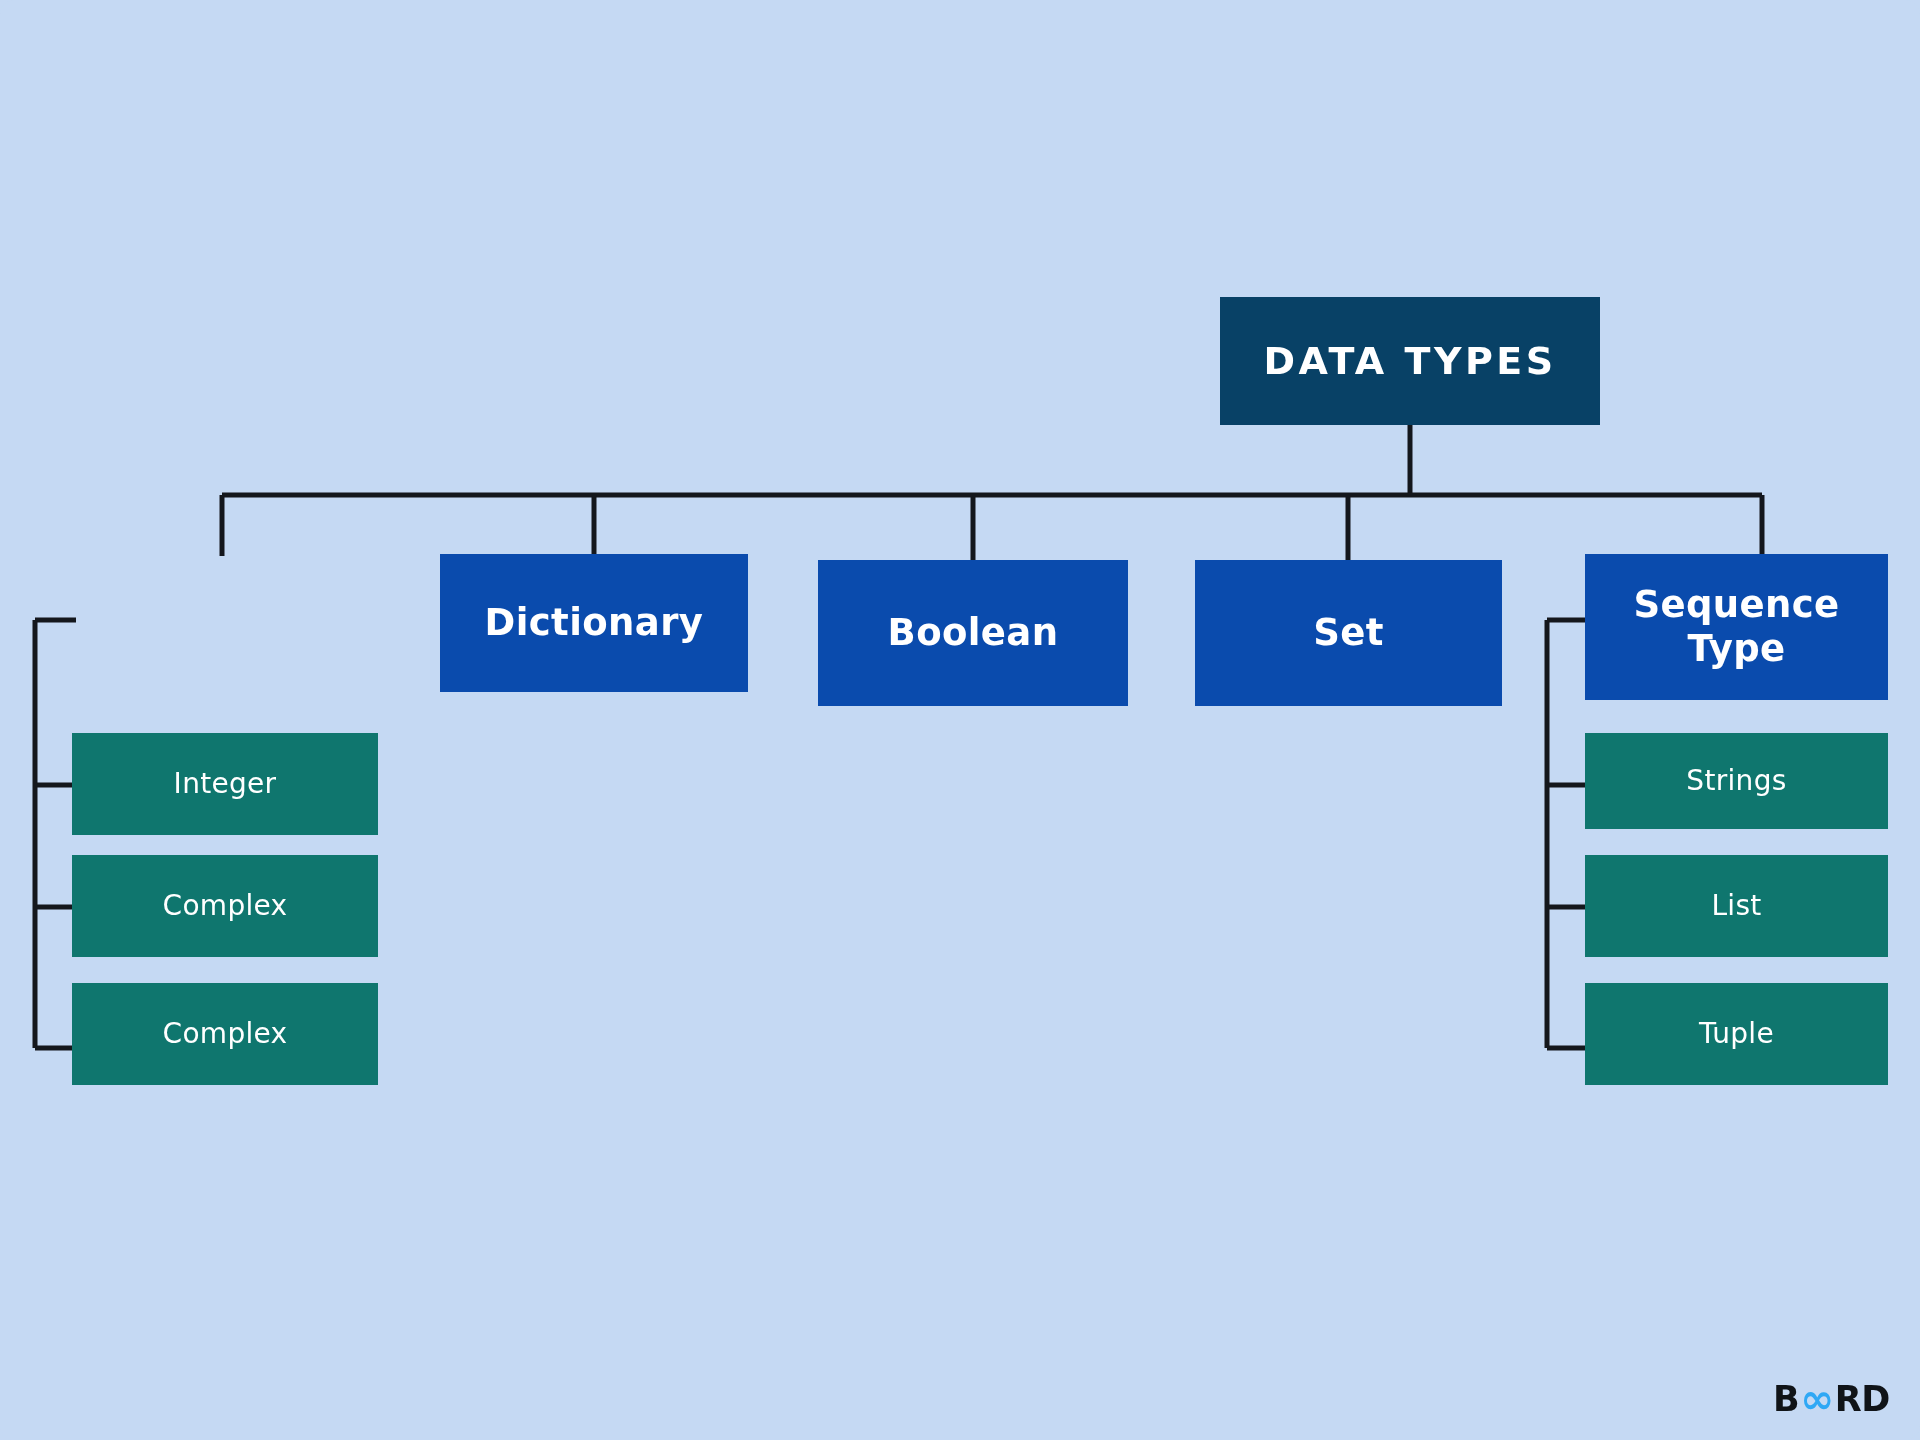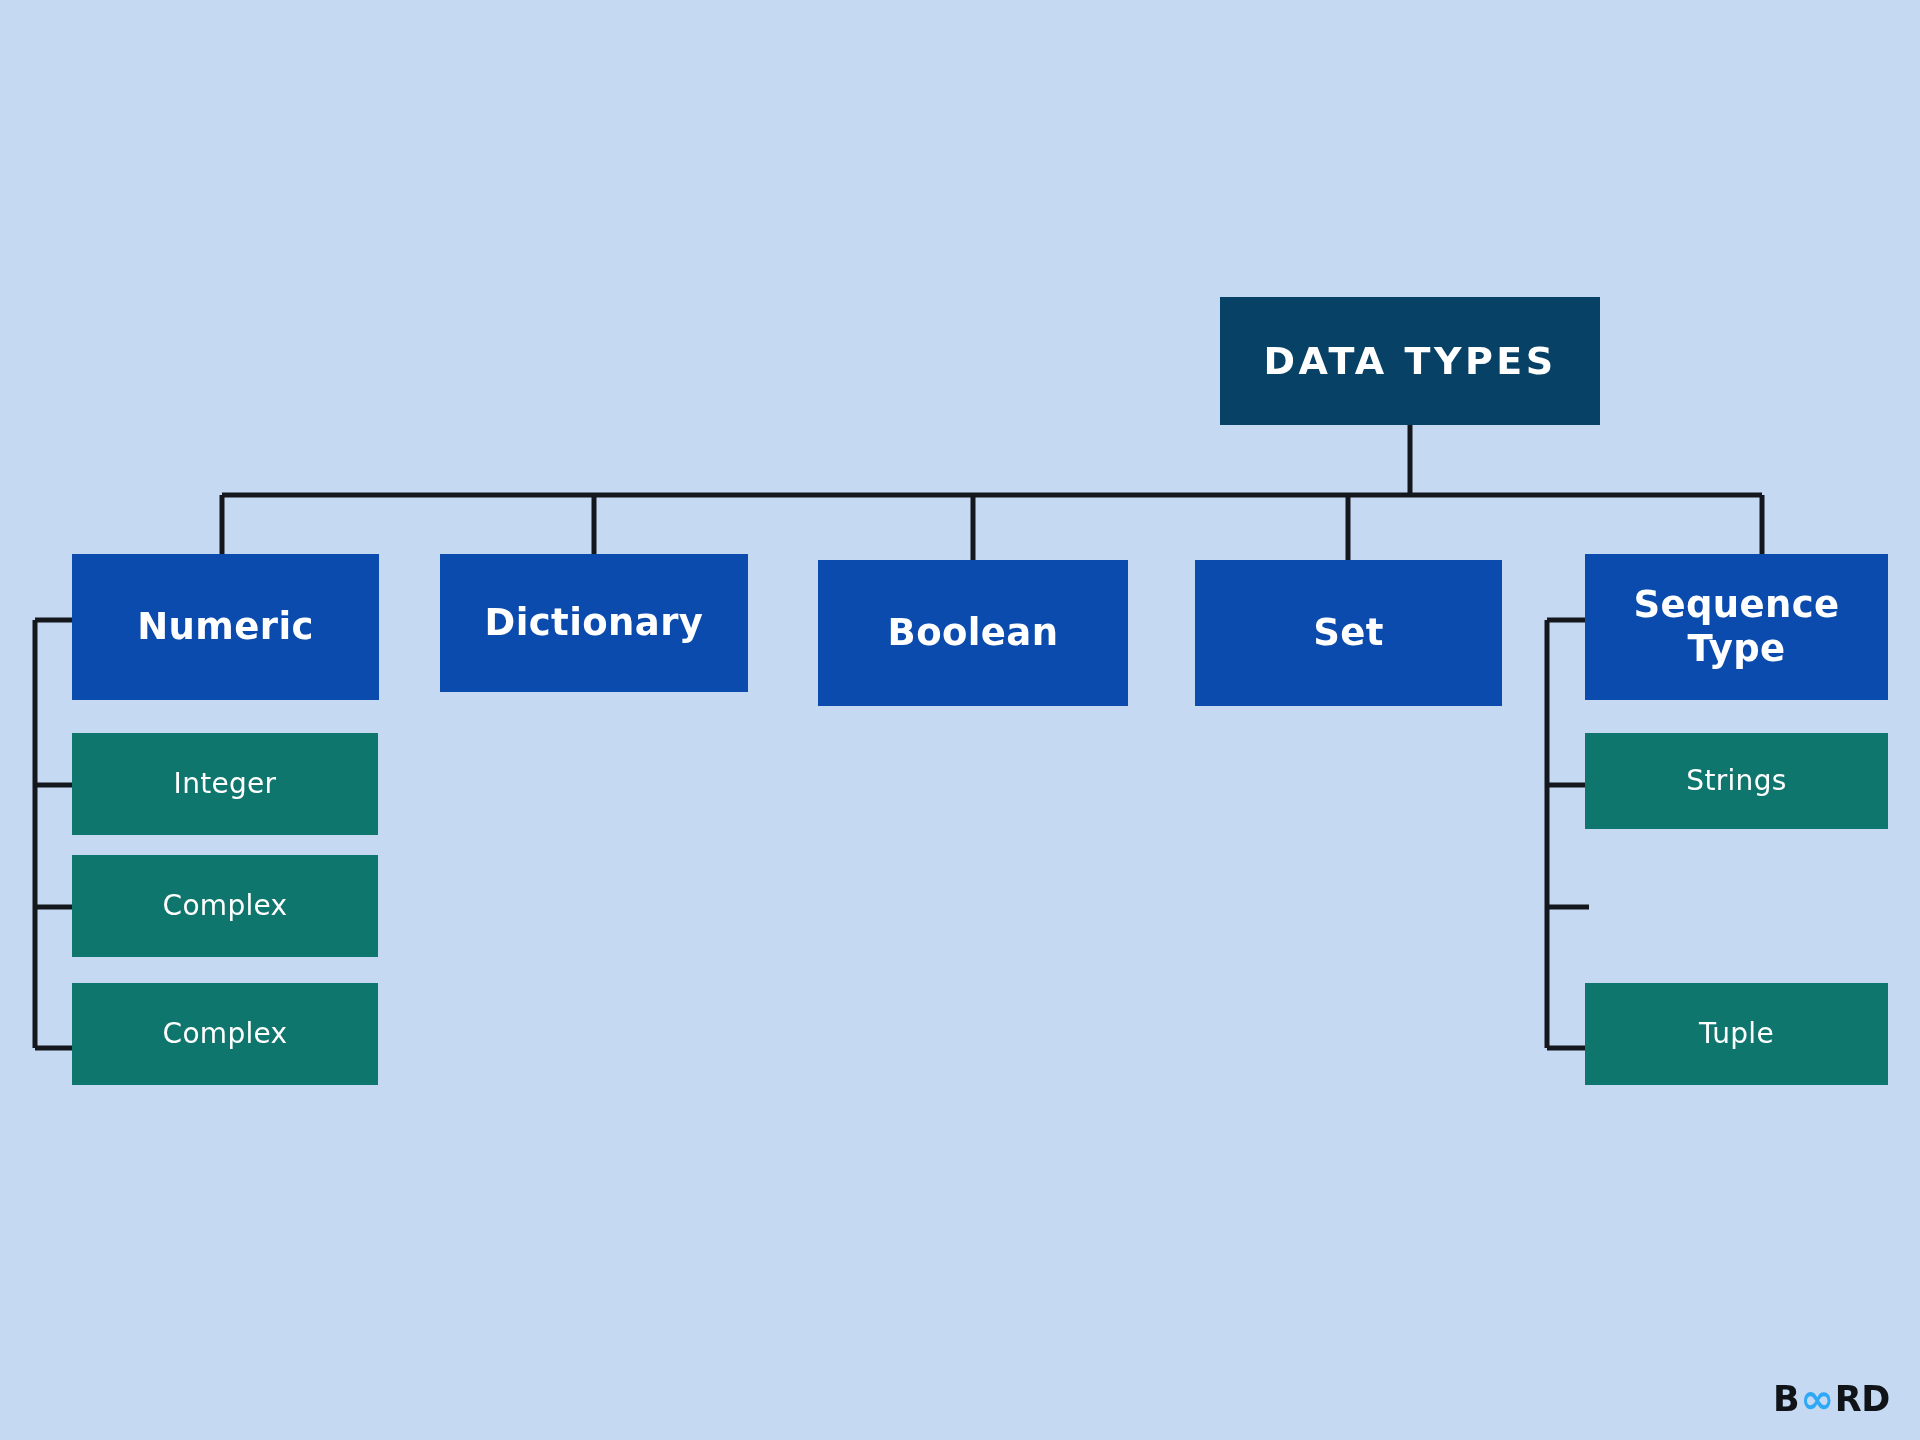--- a/index.html
+++ b/index.html
@@ -120,23 +120,20 @@
       <line x1="1547" y1="785" x2="1589" y2="785"></line>
       <line x1="1547" y1="907" x2="1589" y2="907"></line>
       <line x1="1547" y1="1048" x2="1589" y2="1048"></line>
     </g>
   </svg>
 
   <div class="node node-root" style="left:1220px; top:297px; width:380px; height:128px;">
     <span class="node-label">DATA TYPES</span>
   </div>
 
-  <div class="node node-primary" style="left:72px; top:554px; width:307px; height:146px;">
-    <span class="node-label">Numeric</span>
-  </div>
 
   <div class="node node-primary" style="left:440px; top:554px; width:308px; height:138px;">
     <span class="node-label">Dictionary</span>
   </div>
 
   <div class="node node-primary" style="left:818px; top:560px; width:310px; height:146px;">
     <span class="node-label">Boolean</span>
   </div>
 
   <div class="node node-primary" style="left:1195px; top:560px; width:307px; height:146px;">
@@ -157,20 +154,23 @@
   </div>
 
   <div class="node node-child" style="left:72px; top:983px; width:306px; height:102px;">
     <span class="node-label">Complex</span>
   </div>
 
   <div class="node node-child" style="left:1585px; top:733px; width:303px; height:96px;">
     <span class="node-label">Strings</span>
   </div>
 
+  <div class="node node-child" style="left:1585px; top:855px; width:303px; height:102px;">
+    <span class="node-label">List</span>
+  </div>
 
   <div class="node node-child" style="left:1585px; top:983px; width:303px; height:102px;">
     <span class="node-label">Tuple</span>
   </div>
 
   <div id="brand">
     <span>B</span>
     <span class="brand-mark">∞</span>
     <span>RD</span>
   </div>

